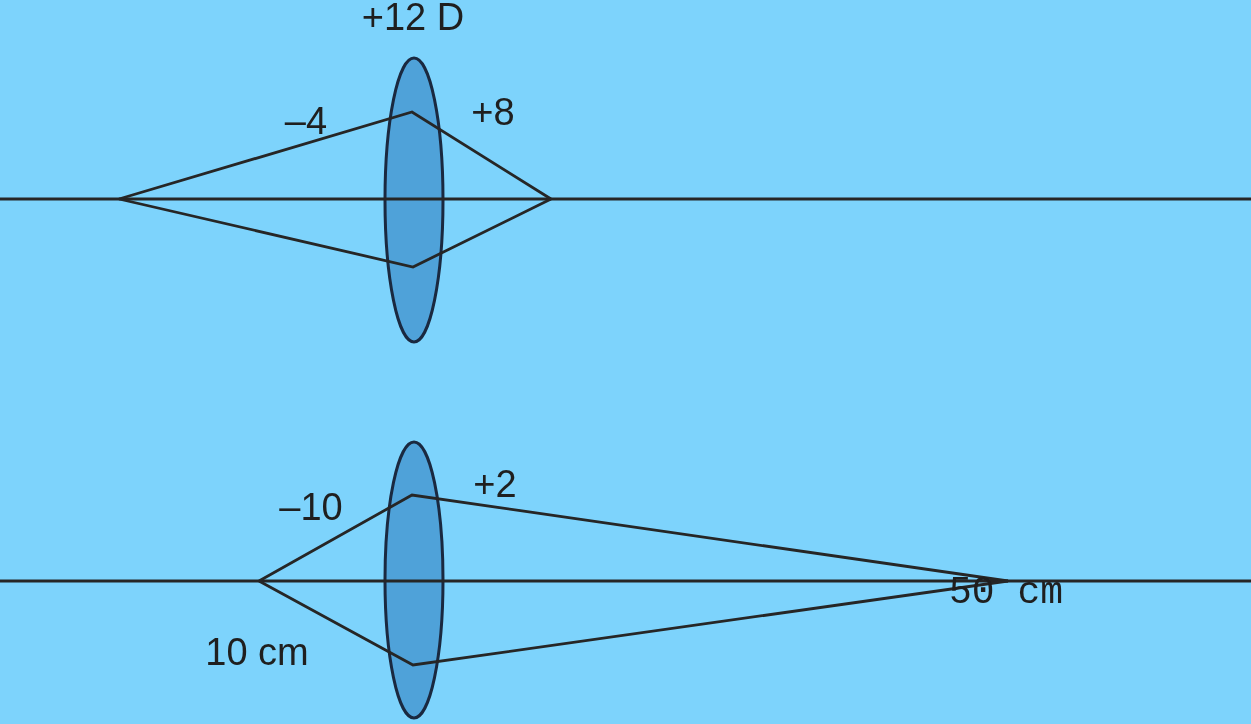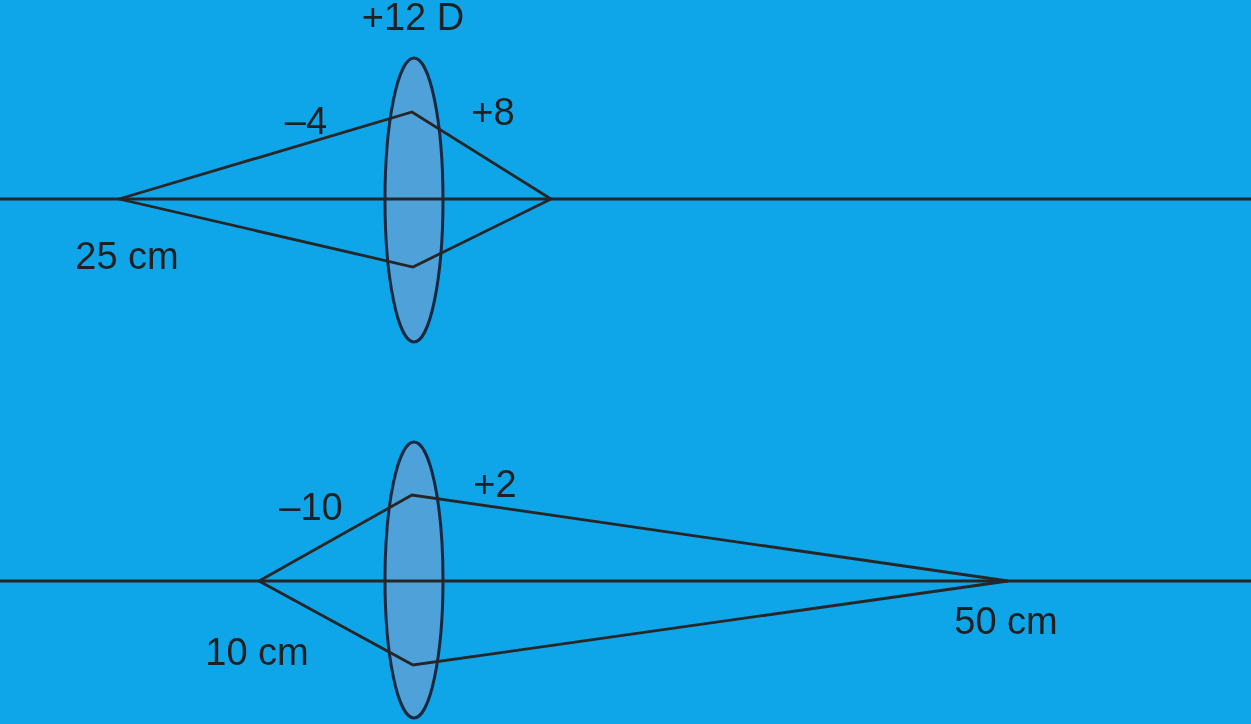--- a/index.html
+++ b/index.html
@@ -4,21 +4,21 @@
 <style>
   html, body {
     margin: 0;
     padding: 0;
     background: #ffffff;
   }
   .canvas {
     position: relative;
     width: 1251px;
     height: 724px;
-    background: #0ea5e9;
+    background: #7dd3fc;
     overflow: hidden;
     font-family: "Liberation Sans", sans-serif;
   }
   .canvas svg {
     position: absolute;
     left: 0;
     top: 0;
   }
   .lbl {
     position: absolute;
@@ -51,26 +51,25 @@
       <polyline points="259,581 413,665 1008,581" fill="none" stroke-width="2.8" stroke-linejoin="miter" stroke="#262626"></polyline>
     </g>
   </svg>
 
   <div class="lbl" style="left:413px; top:17px;">+12 D</div>
 
   <div class="lbl" style="left:306px; top:121px;">–4</div>
 
   <div class="lbl" style="left:493px; top:112px;">+8</div>
 
-  <div class="lbl" style="left:127px; top:256px;">25 cm</div>
 
 
 
   <div class="lbl" style="left:311px; top:507px;">–10</div>
 
   <div class="lbl" style="left:495px; top:484px;">+2</div>
 
   <div class="lbl" style="left:257px; top:652px;">10 cm</div>
 
-  <div class="lbl" style="left:1006px; top:621px;">50 cm</div>
+  <div class="lbl" style="left:1006px; top:593px;font-family:Liberation Mono, monospace;">50 cm</div>
 
 
 </div>
 
 </body></html>

